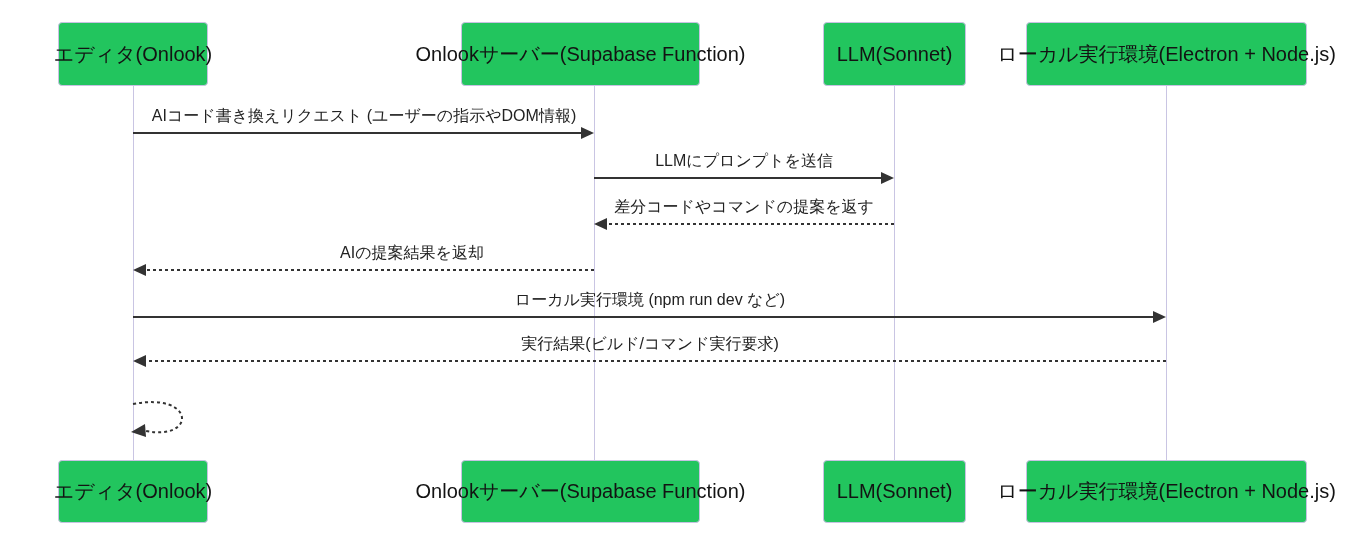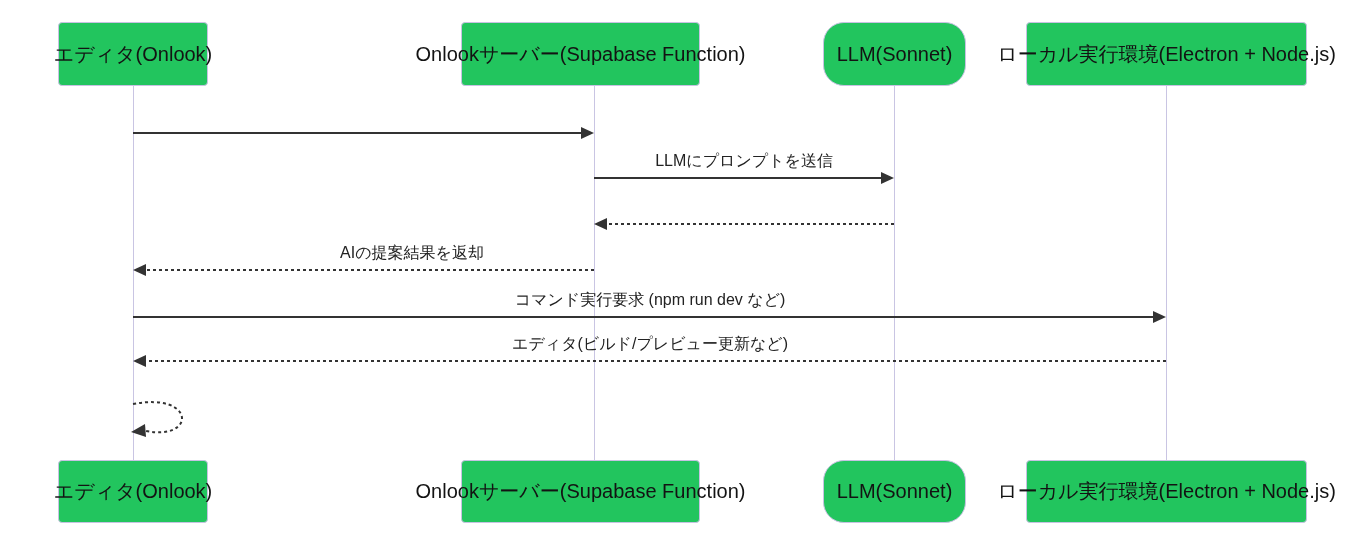--- a/index.html
+++ b/index.html
@@ -29,21 +29,21 @@
     justify-content: center;
     font-size: 20px;
     color: #131313;
     white-space: nowrap;
     z-index: 2;
   }
   .actor-top    { top: 22px;  height: 64px; }
   .actor-bottom { top: 460px; height: 63px; }
   .a-editor { left: 58px;   width: 150px; }
   .a-server { left: 444px;  width: 239px; margin-left: 17px; }
-  .a-llm    { left: 823px;  width: 143px; border-radius: 21px; }
+  .a-llm    { left: 823px;  width: 143px; }
   .a-local  { left: 1026px; width: 281px; }
   .msg-label {
     position: absolute;
     transform: translateX(-50%);
     font-size: 16px;
     line-height: 22px;
     color: #222222;
     white-space: nowrap;
     z-index: 1;
   }
@@ -99,24 +99,26 @@
   <div class="actor-box actor-top a-server">
     <span>Onlookサーバー(Supabase Function)</span>
   </div>
   <div class="actor-box actor-top a-llm">
     <span>LLM(Sonnet)</span>
   </div>
   <div class="actor-box actor-top a-local">
     <span>ローカル実行環境(Electron + Node.js)</span>
   </div>
 
+  <div class="msg-label m1">AIコード書き換えリクエスト (ユーザーの指示やDOM情報)</div>
   <div class="msg-label m2">LLMにプロンプトを送信</div>
+  <div class="msg-label m3">差分コードやコマンドの提案を返す</div>
   <div class="msg-label m4">AIの提案結果を返却</div>
-  <div class="msg-label m5">コマンド実行要求 (npm run dev など)</div>
-  <div class="msg-label m6">エディタ(ビルド/プレビュー更新など)</div>
+  <div class="msg-label m5">ローカル実行環境 (npm run dev など)</div>
+  <div class="msg-label m6">実行結果(ビルド/コマンド実行要求)</div>
 
   <div class="actor-box actor-bottom a-editor">
     <span>エディタ(Onlook)</span>
   </div>
   <div class="actor-box actor-bottom a-server">
     <span>Onlookサーバー(Supabase Function)</span>
   </div>
   <div class="actor-box actor-bottom a-llm">
     <span>LLM(Sonnet)</span>
   </div>

